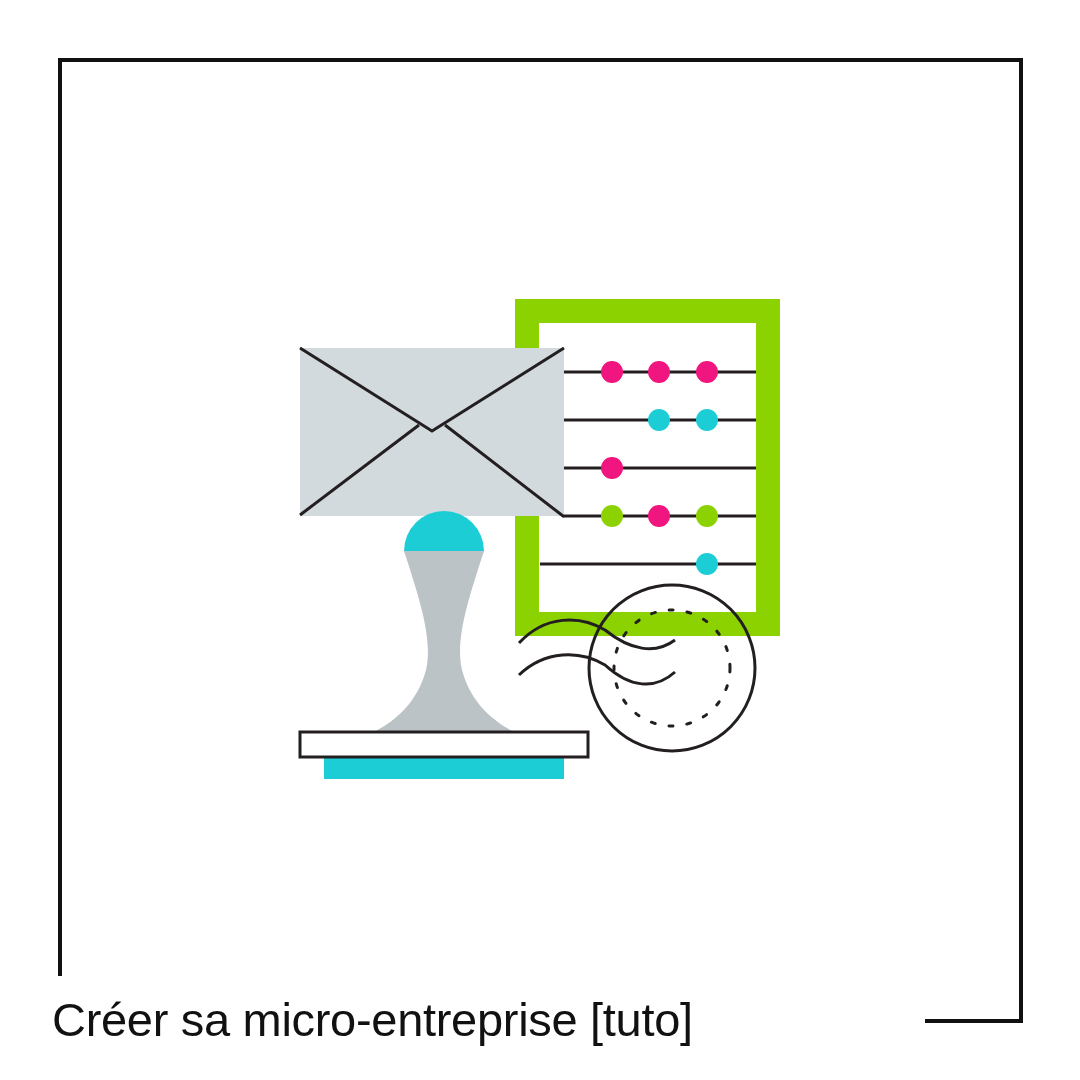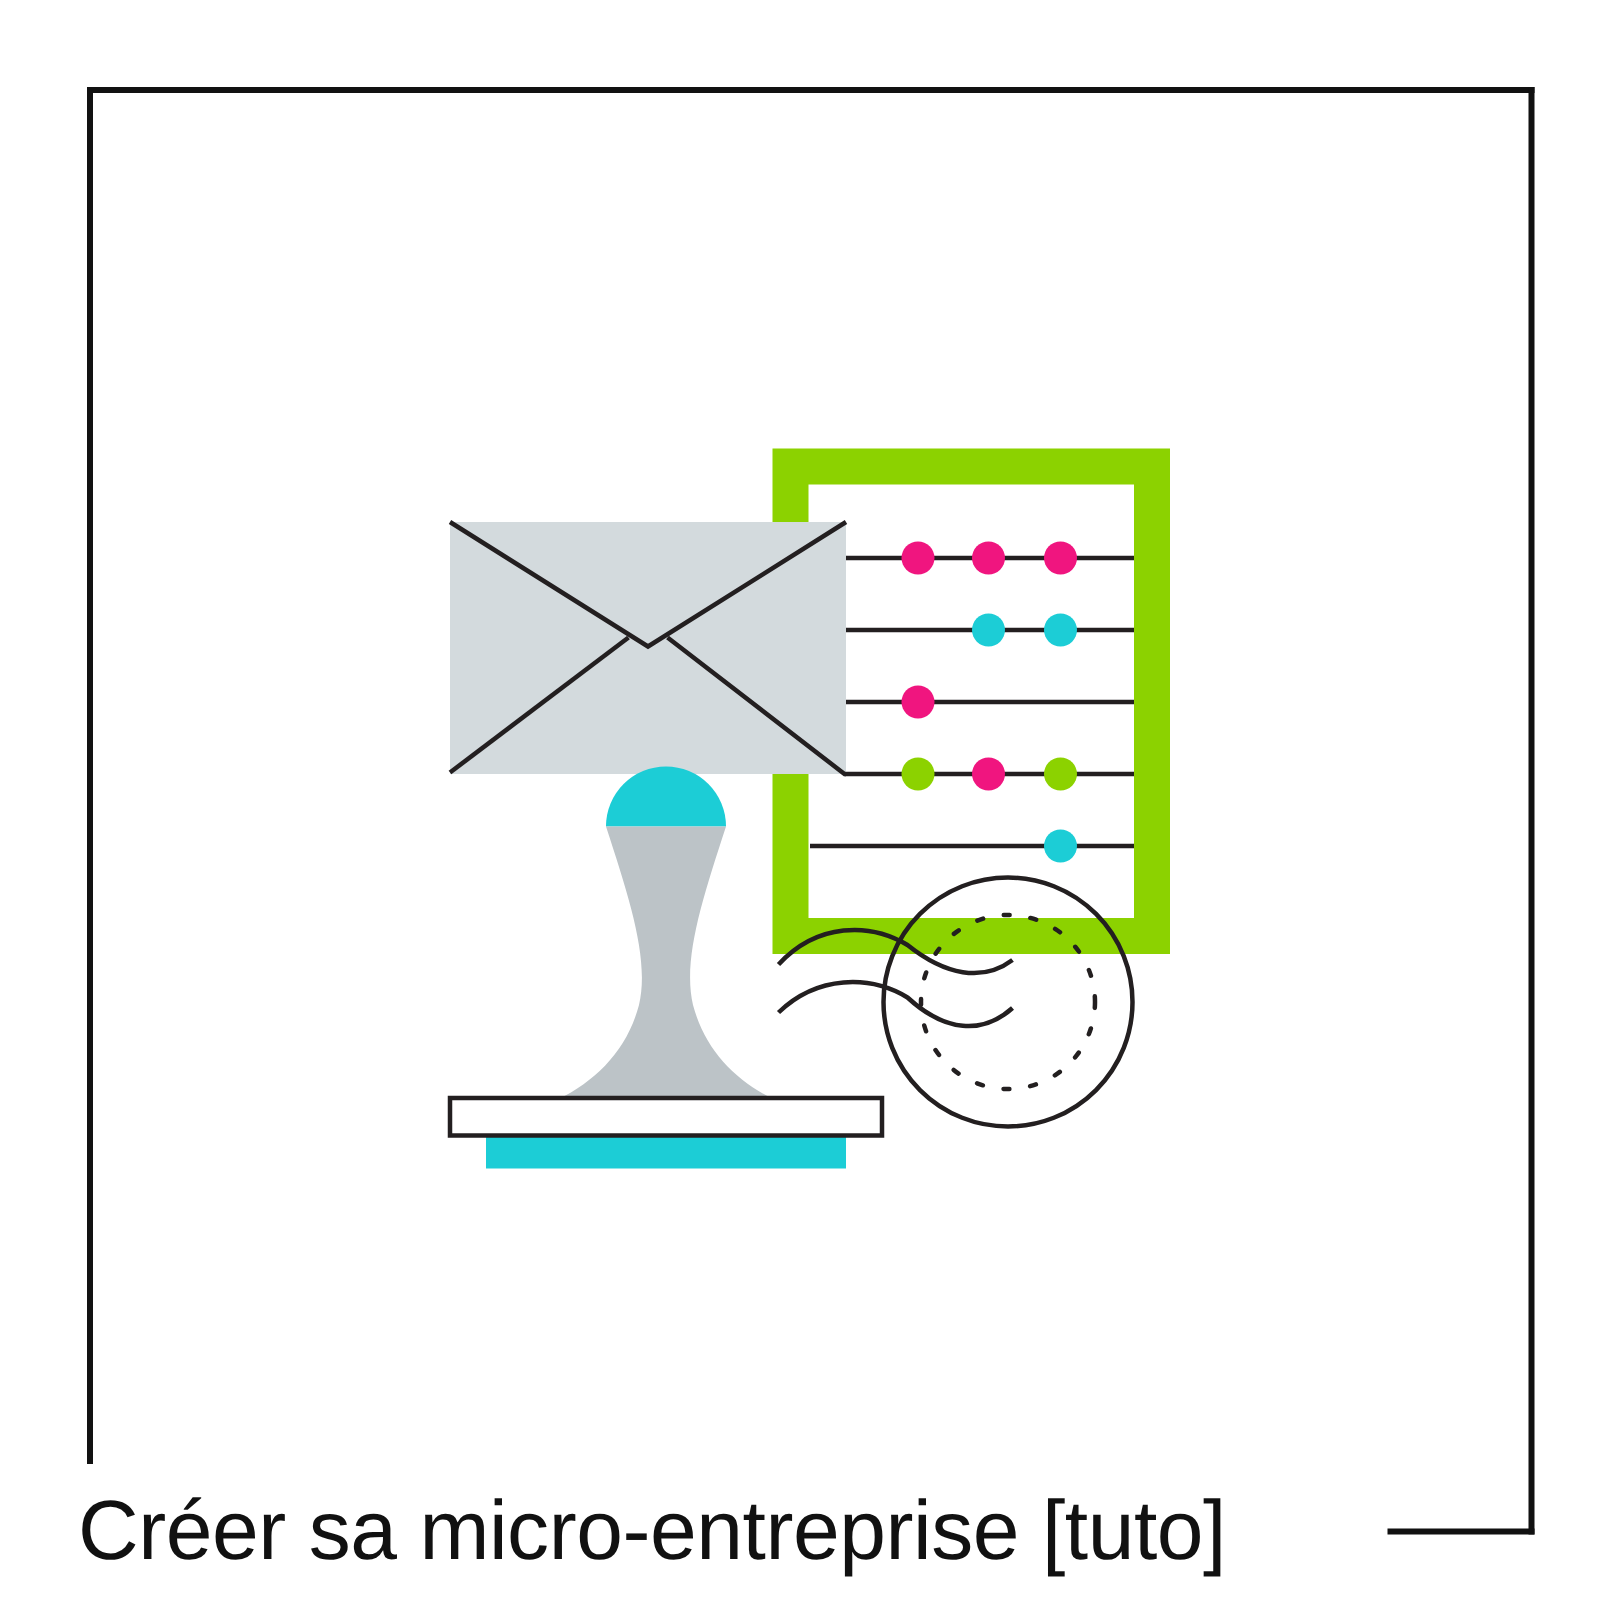--- a/index.html
+++ b/index.html
@@ -1,20 +1,20 @@
 <!DOCTYPE html>
 <html><head>
 <meta charset="utf-8">
 <style>
   html, body { margin:0; padding:0; background:#ffffff; }
   body { width:1080px; height:1080px; position:relative; overflow:hidden; font-family:"Liberation Sans", sans-serif; }
   .frame-line { position:absolute; background:#111111; }
   #title {
     position:absolute; left:52px; top:985px; height:70px;
-    font-family:"Liberation Sans", sans-serif; font-size:56px; color:#111111;
+    font-family:"Liberation Sans", sans-serif; font-size:47px; color:#111111;
     line-height:70px; white-space:nowrap; letter-spacing:-0.3px;
   }
   svg#illustration { position:absolute; left:0; top:0; }
 </style>
 </head>
 <body>
 
 <div class="frame-line" style="left:58px; top:58px; width:965px; height:4px;"></div>
 <div class="frame-line" style="left:58px; top:58px; width:4px; height:918px;"></div>
 <div class="frame-line" style="left:1019px; top:58px; width:4px; height:965px;"></div>

